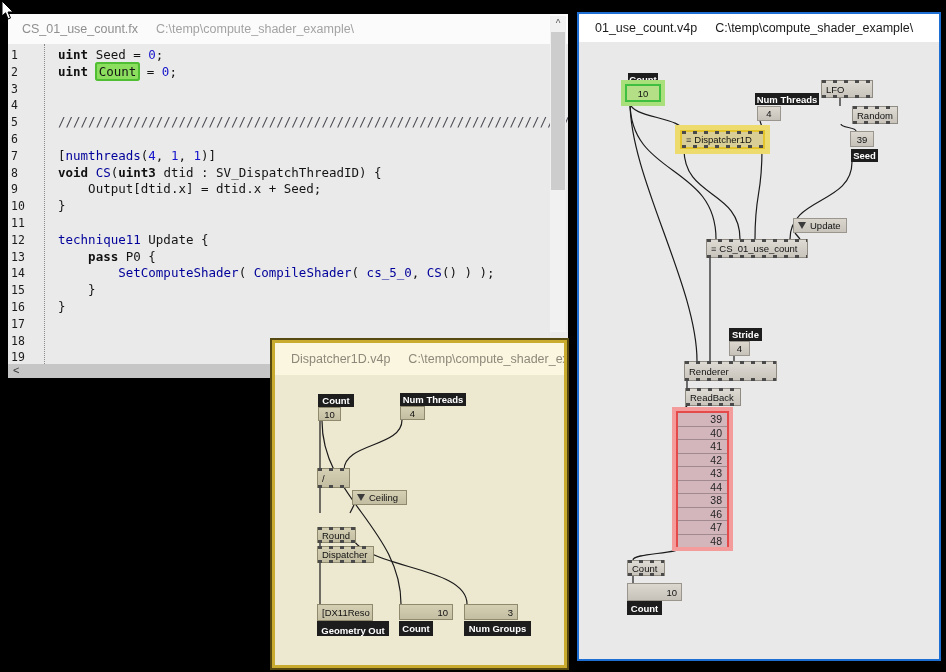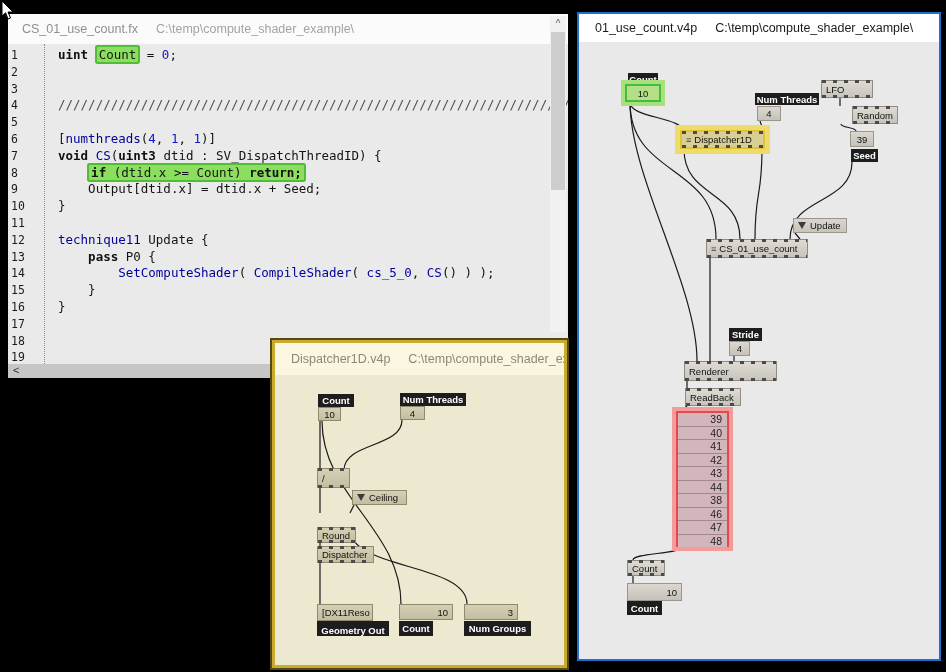--- a/index.html
+++ b/index.html
@@ -112,28 +112,28 @@
         <div>12</div>
         <div>13</div>
         <div>14</div>
         <div>15</div>
         <div>16</div>
         <div>17</div>
         <div>18</div>
         <div>19</div>
       </div>
     <div class="codelines" id="codelines">
+        <div class="cl"><span class="kw">uint</span><span class="pl"> Seed = </span><span class="num">0</span><span class="pl">;</span></div>
         <div class="cl"><span class="kw">uint</span><span class="pl"> </span><span class="hlspan"><span class="pl">Count</span></span><span class="pl"> = </span><span class="num">0</span><span class="pl">;</span></div>
         <div class="cl"></div>
         <div class="cl"></div>
         <div class="cl"><span class="cmt">////////////////////////////////////////////////////////////////////////////////////</span></div>
         <div class="cl"></div>
         <div class="cl"><span class="pl">[</span><span class="fn">numthreads</span><span class="pl">(</span><span class="num">4</span><span class="pl">, </span><span class="num">1</span><span class="pl">, </span><span class="num">1</span><span class="pl">)]</span></div>
         <div class="cl"><span class="kw">void</span><span class="pl"> </span><span class="fn">CS</span><span class="pl">(</span><span class="kw">uint3</span><span class="pl"> dtid : SV_DispatchThreadID) {</span></div>
-        <div class="cl"><span class="pl">    </span><span class="hlspan"><span class="kw">if</span><span class="pl"> (dtid.x &gt;= Count) </span><span class="kw">return;</span></span></div>
         <div class="cl"><span class="pl">    Output[dtid.x] = dtid.x + Seed;</span></div>
         <div class="cl"><span class="pl">}</span></div>
         <div class="cl"></div>
         <div class="cl"><span class="fn">technique11</span><span class="pl"> Update {</span></div>
         <div class="cl"><span class="pl">    </span><span class="kw">pass</span><span class="pl"> P0 {</span></div>
         <div class="cl"><span class="pl">        </span><span class="fn">SetComputeShader</span><span class="pl">( </span><span class="fn">CompileShader</span><span class="pl">( </span><span class="fn">cs_5_0</span><span class="pl">, </span><span class="fn">CS</span><span class="pl">() ) );</span></div>
         <div class="cl"><span class="pl">    }</span></div>
         <div class="cl"><span class="pl">}</span></div>
         <div class="cl"></div>
       </div>

